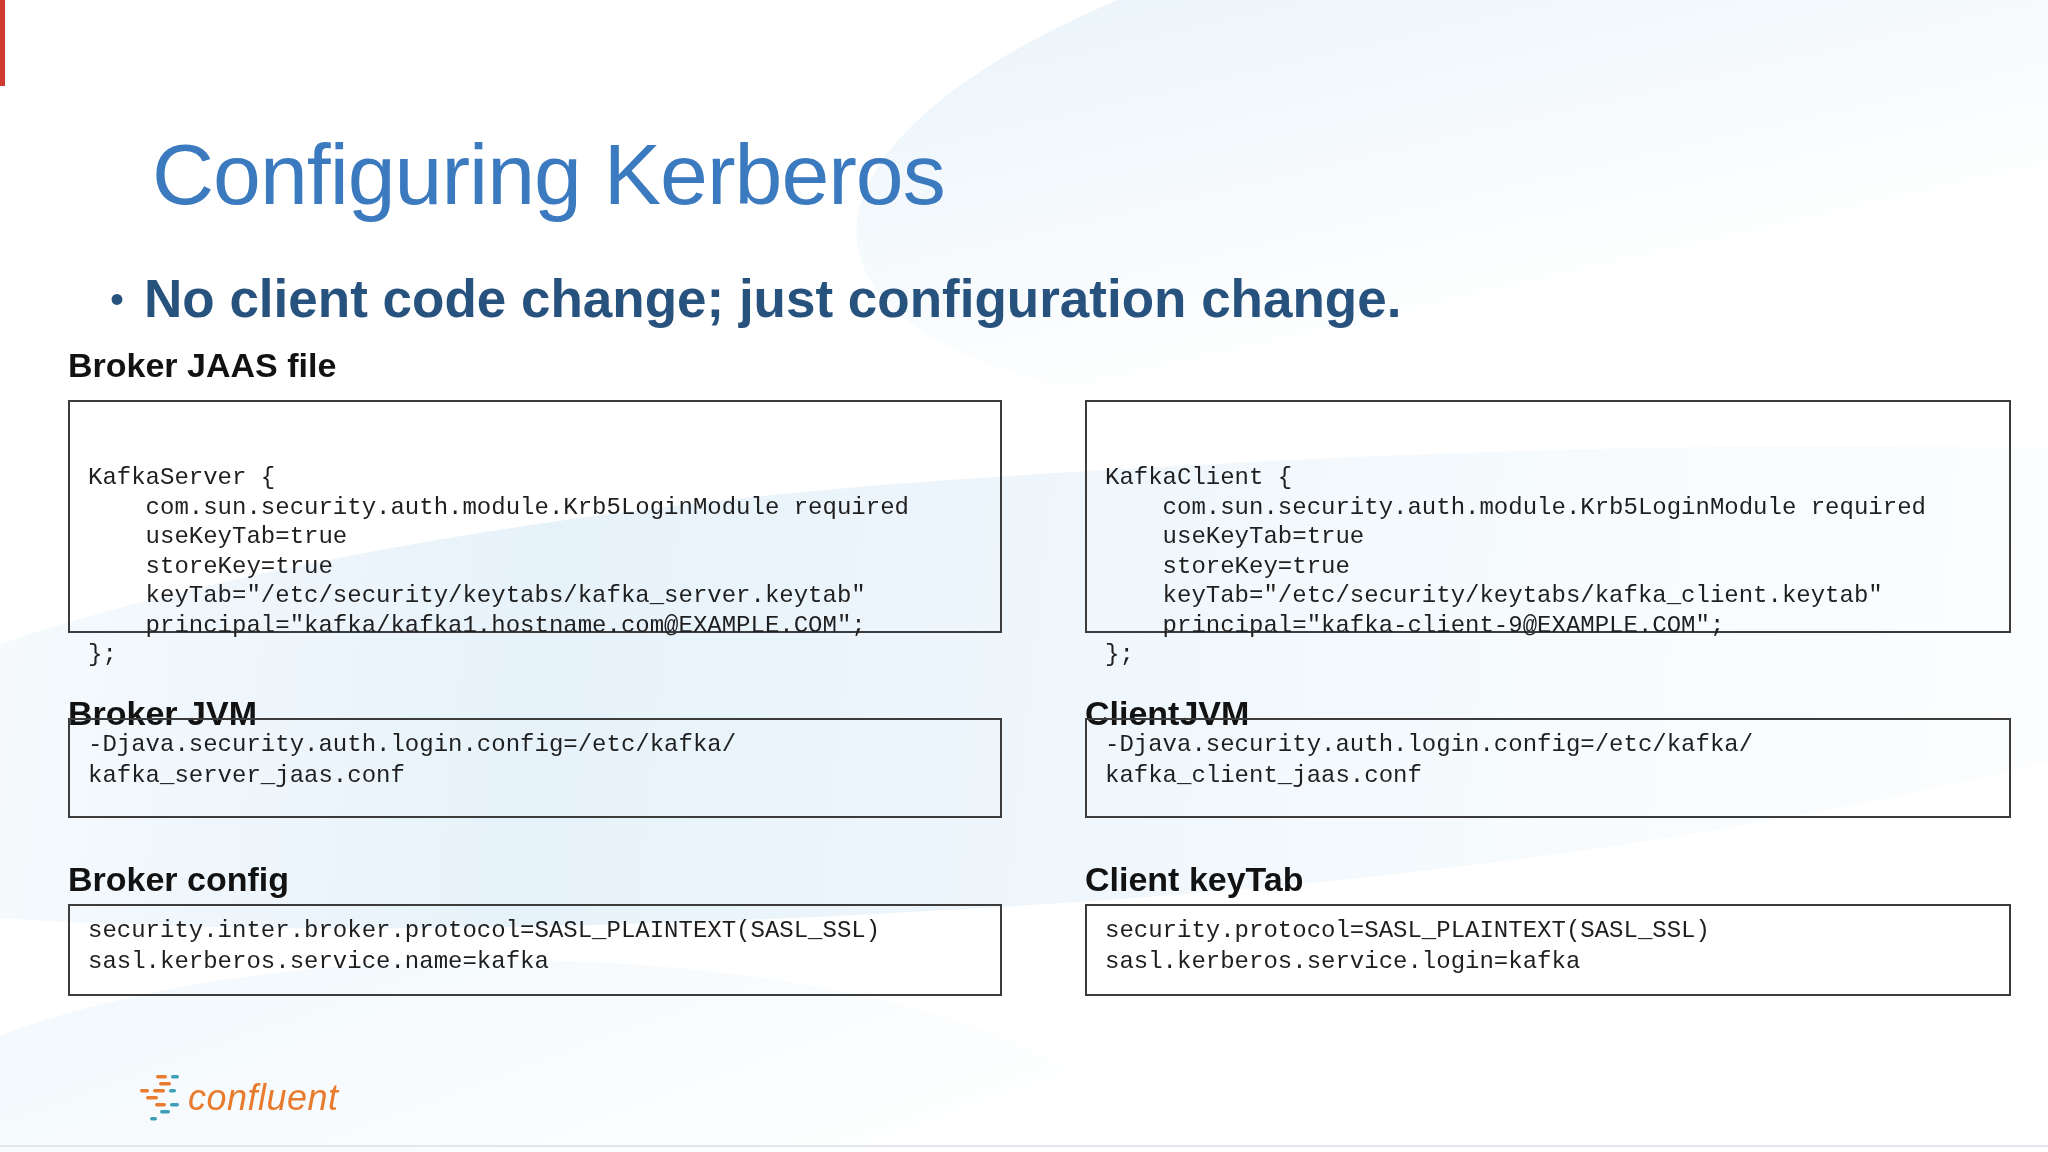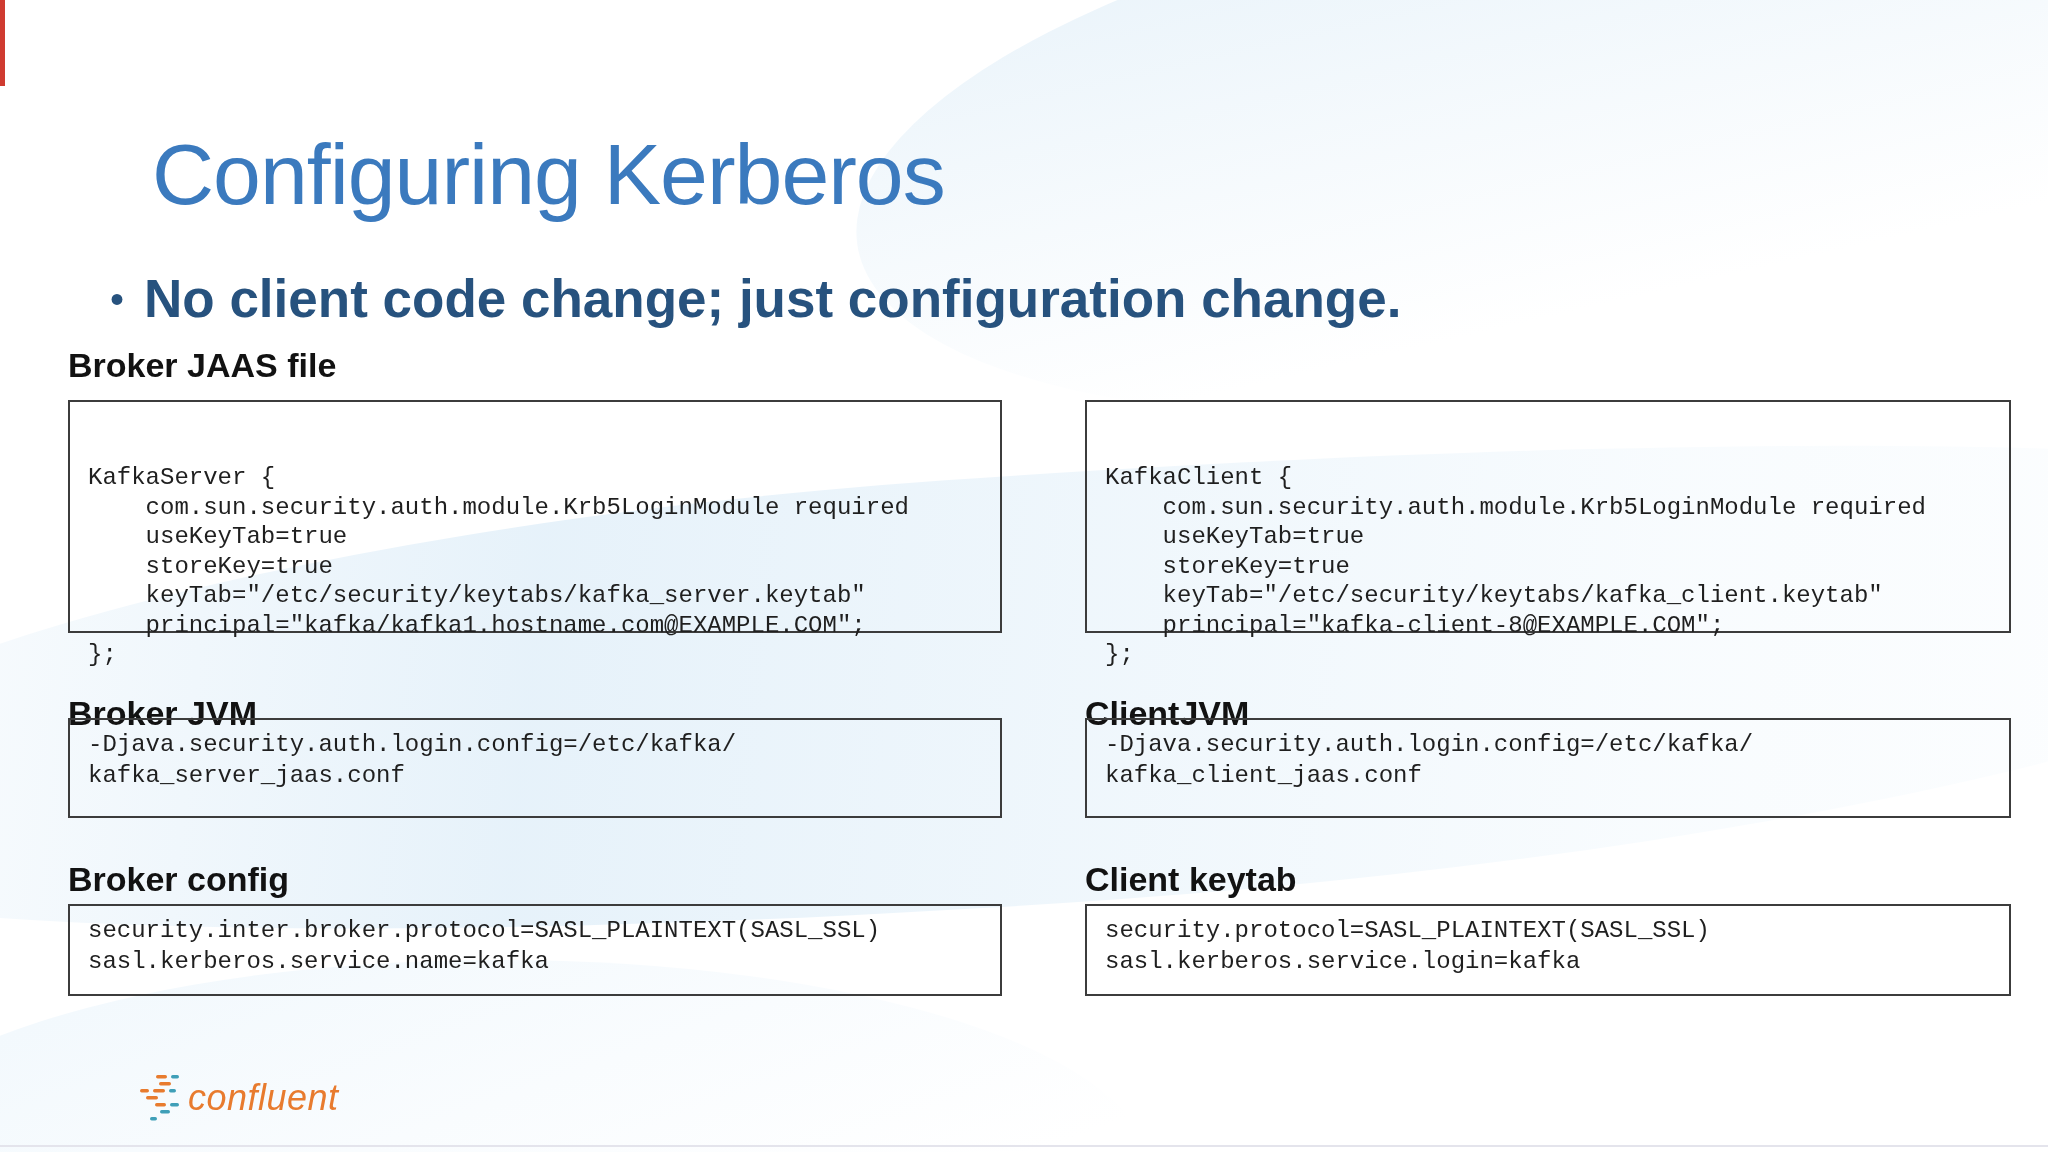--- a/index.html
+++ b/index.html
@@ -124,21 +124,21 @@
     principal="kafka/kafka1.hostname.com@EXAMPLE.COM";
 };</pre>
   </div>
 
   <div class="code-box jaas col-r box-row1 w-r">
     <pre>KafkaClient {
     com.sun.security.auth.module.Krb5LoginModule required
     useKeyTab=true
     storeKey=true
     keyTab="/etc/security/keytabs/kafka_client.keytab"
-    principal="kafka-client-8@EXAMPLE.COM";
+    principal="kafka-client-9@EXAMPLE.COM";
 };</pre>
   </div>
 
   <div class="panel-label col-l lbl-row2">Broker JVM</div>
   <div class="code-box small col-l box-row2 w-l">
     <pre>-Djava.security.auth.login.config=/etc/kafka/
 kafka_server_jaas.conf</pre>
   </div>
 
   <div class="panel-label col-r lbl-row2">ClientJVM</div>
@@ -146,21 +146,21 @@
     <pre>-Djava.security.auth.login.config=/etc/kafka/
 kafka_client_jaas.conf</pre>
   </div>
 
   <div class="panel-label col-l lbl-row3">Broker config</div>
   <div class="code-box small col-l box-row3 w-l">
     <pre>security.inter.broker.protocol=SASL_PLAINTEXT(SASL_SSL)
 sasl.kerberos.service.name=kafka</pre>
   </div>
 
-  <div class="panel-label col-r lbl-row3">Client keytab</div>
+  <div class="panel-label col-r lbl-row3">Client keyTab</div>
   <div class="code-box small col-r box-row3 w-r">
     <pre>security.protocol=SASL_PLAINTEXT(SASL_SSL)
 sasl.kerberos.service.login=kafka</pre>
   </div>
 
   <div class="logo">
     <svg width="44" height="52" viewBox="0 0 44 52">
       <g fill="#e87b2e">
         <rect x="18" y="3" width="11" height="3.4" rx="1.7"></rect>
         <rect x="21" y="10" width="12" height="3.4" rx="1.7"></rect>

